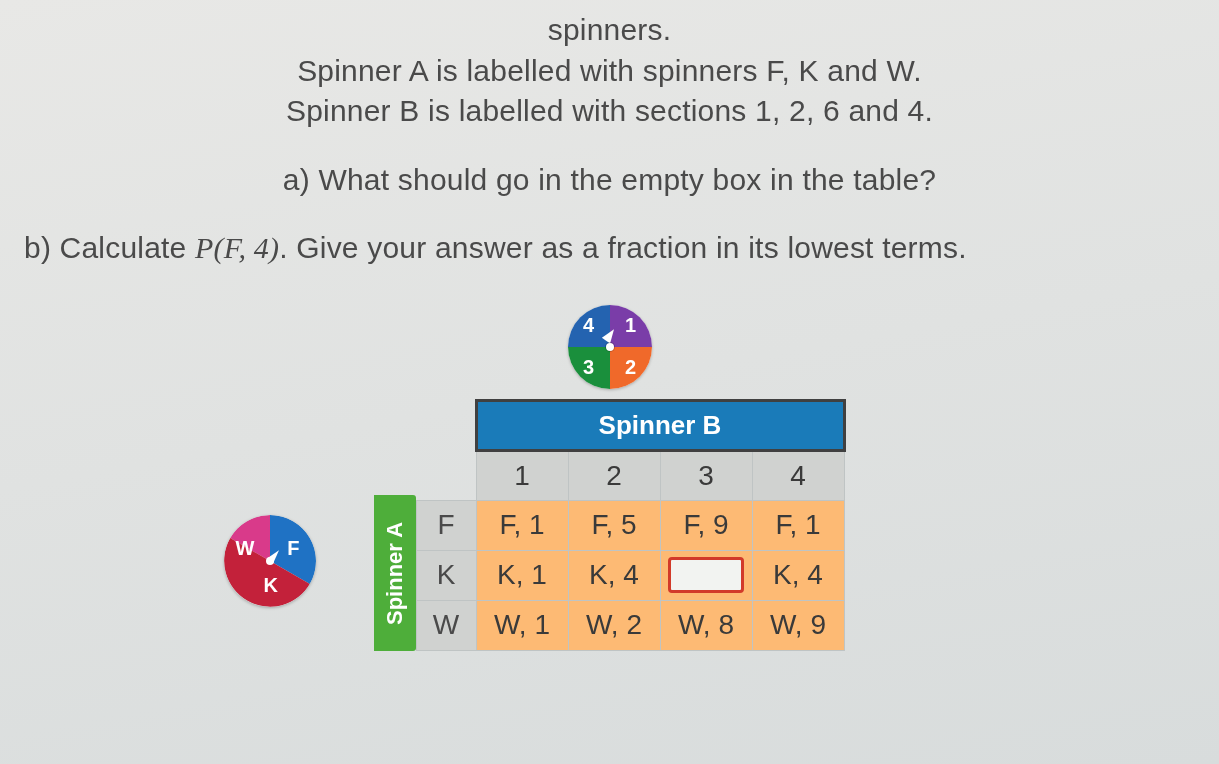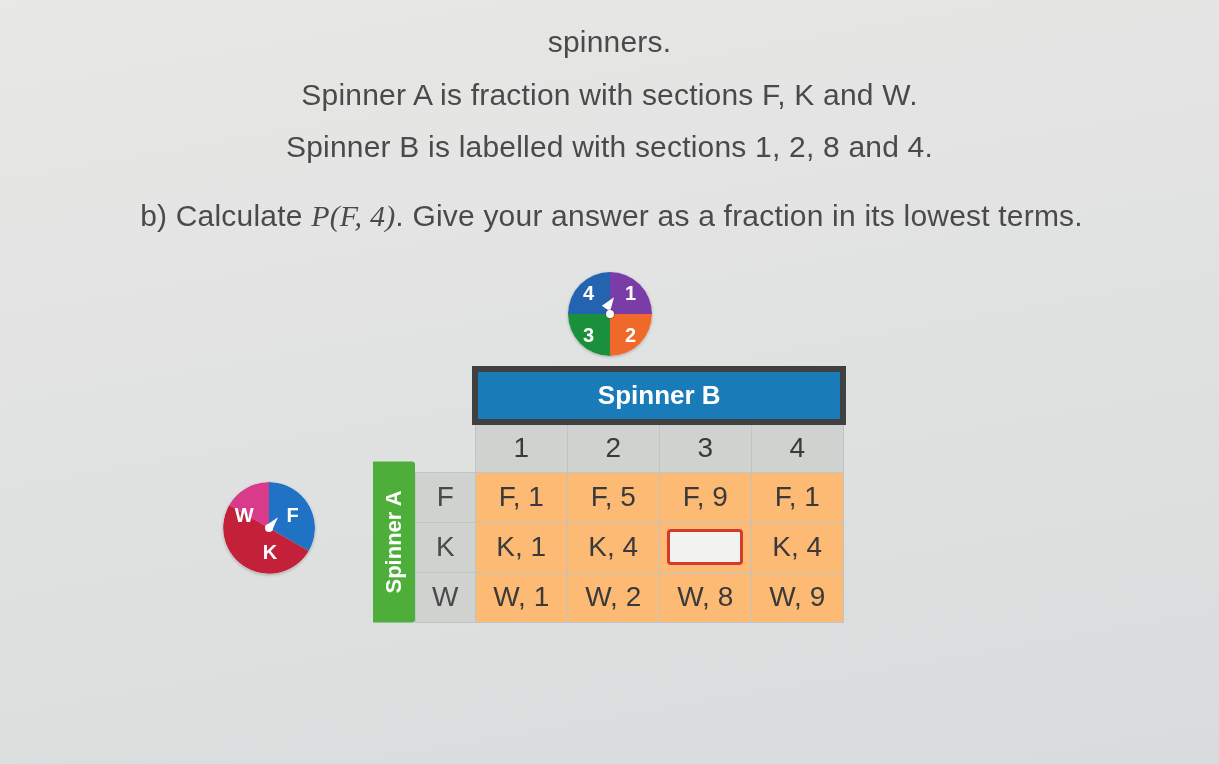--- a/index.html
+++ b/index.html
@@ -12,25 +12,24 @@
     position: relative;
     overflow: hidden;
   }
   .content {
     padding: 10px 20px 0 20px;
   }
   .text-line {
     font-size: 30px;
     line-height: 1.35;
     letter-spacing: 0.2px;
-    margin-top: 12px;
   }
   .center { text-align: center; }
   .section-a { margin-top: 28px; text-align: center; }
-  .section-b { margin-top: 28px; text-align: center; padding-left: 4px; }
+  .section-b { margin-top: 28px; text-align: left; padding-left: 4px; }
   .math-i { font-style: italic; font-family: "Times New Roman", serif; }
   .figure-wrap {
     position: relative;
     margin-top: 36px;
     display: flex;
     justify-content: center;
   }
   .figure-inner {
     position: relative;
   }
@@ -67,21 +66,21 @@
   }
   table.sample {
     border-collapse: collapse;
   }
   table.sample th.top-header {
     background:#1a7bb9;
     color:#fff;
     font-size:26px;
     font-weight:bold;
     padding:8px 0;
-    border:6px solid #404040;
+    border:3px solid #404040;
   }
   table.sample td, table.sample th.num {
     border:1px solid #bfc4c4;
     text-align:center;
     font-size:28px;
     font-family: Arial, sans-serif;
     color:#3a3a3a;
     width:92px;
     height:50px;
     background:#dfe1df;
@@ -109,23 +108,24 @@
   .spinner-a .lbl { position:absolute; color:#fff; font-weight:bold; font-size:20px; }
   .spinner-a .hub { position:absolute; top:50%; left:50%; width:8px; height:8px; background:#fff; border-radius:50%; transform:translate(-50%,-50%); }
   .spinner-a .ptr { position:absolute; top:50%; left:50%; width:0; height:0; border-left:4px solid transparent; border-right:4px solid transparent; border-bottom:14px solid #fff; transform-origin: bottom center; transform: translate(-50%,-100%) rotate(40deg); }
   .corner-cell { background:transparent !important; border:none !important; }
 </style>
 </head>
 <body>
 
 <div class="content">
   <div class="text-line center">spinners.</div>
-  <div class="text-line center">Spinner A is fraction with sections F, K and W.</div>
-  <div class="text-line center">Spinner B is labelled with sections 1, 2, 8 and 4.</div>
-
+  <div class="text-line center">Spinner A is labelled with spinners F, K and W.</div>
+  <div class="text-line center">Spinner B is labelled with sections 1, 2, 6 and 4.</div>
+
+  <div class="text-line section-a">a) What should go in the empty box in the table?</div>
 
   <div class="text-line section-b">
     <span>b) Calculate </span><span class="math-i">P(F, 4)</span><span>. Give your answer as a fraction in its lowest terms.</span>
   </div>
 
   <div class="figure-wrap">
     <div class="figure-inner">
 
       <div class="spinner-b">
         <div class="q q4">

